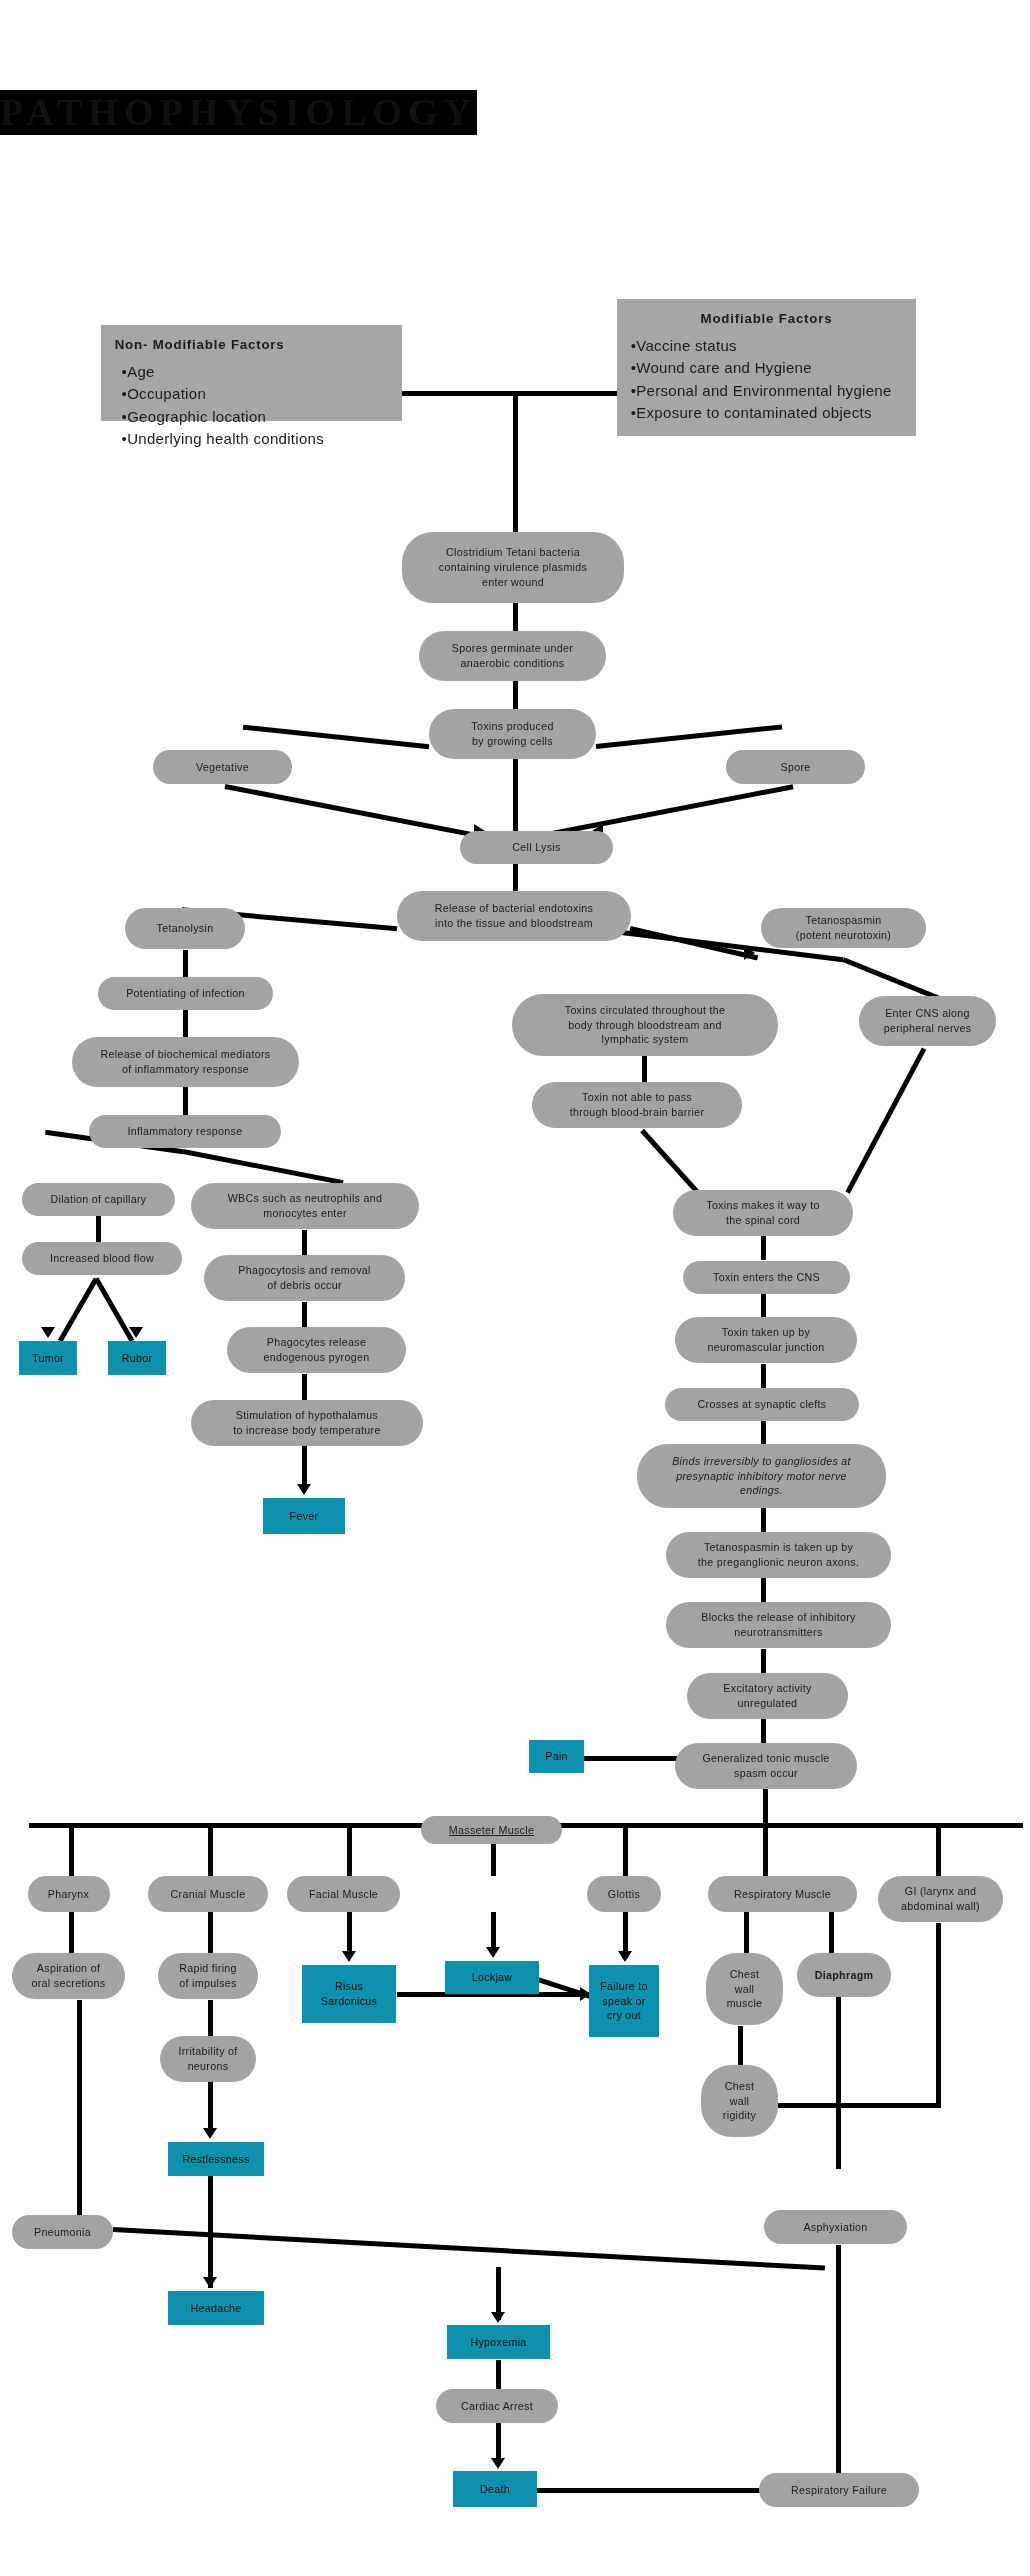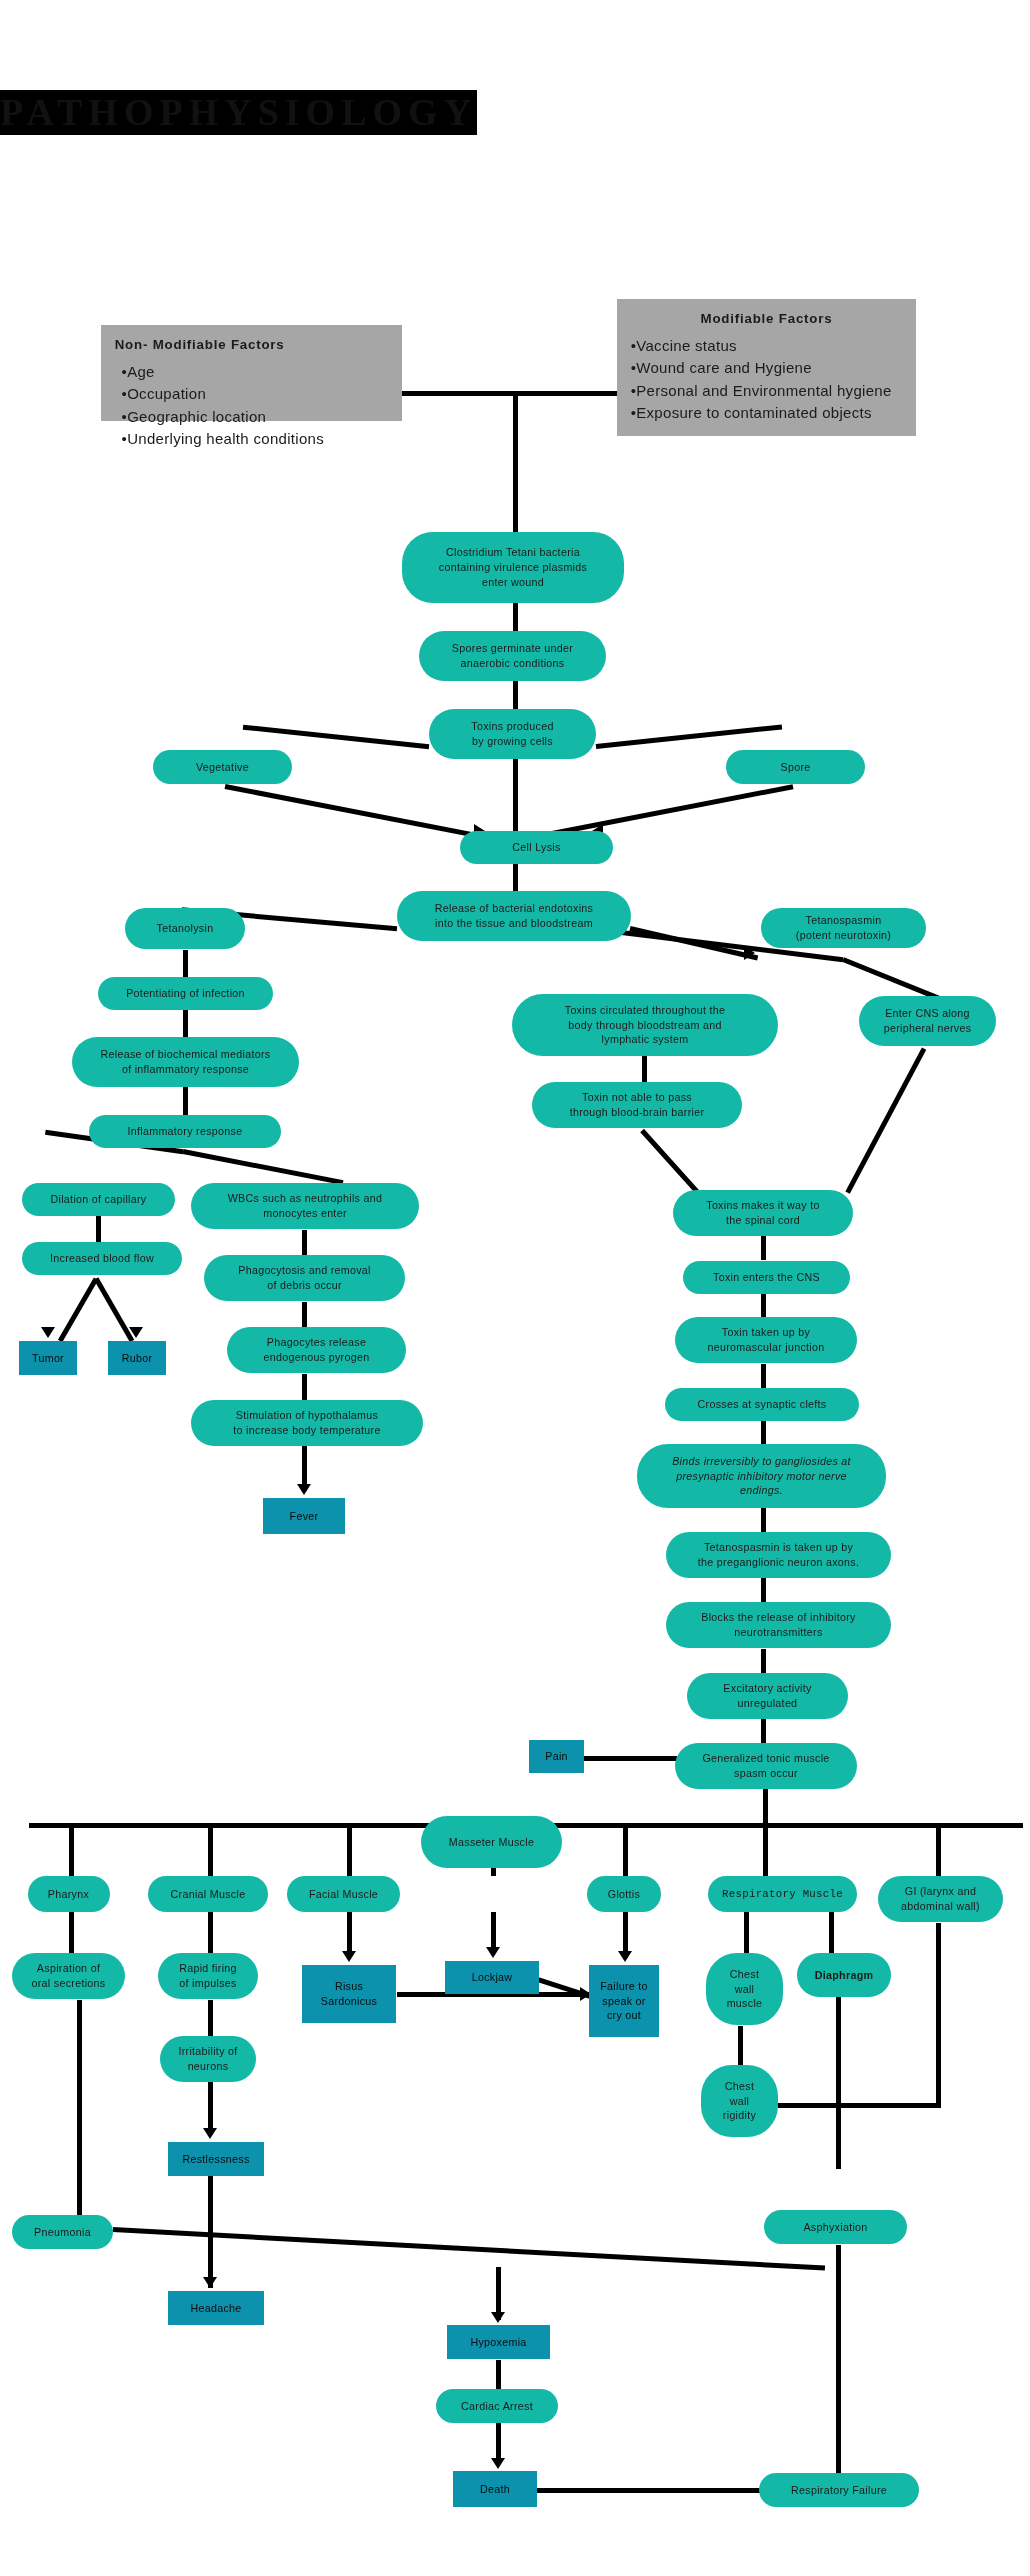--- a/index.html
+++ b/index.html
@@ -39,21 +39,21 @@
     text-align:center;
     font-family:"Liberation Sans", sans-serif;
     font-size:10.7px;
     line-height:1.38;
     color:#1b1b1b;
     letter-spacing:0.3px;
     padding:2.6px 4.3px;
     z-index:5;
     white-space:pre-line;
   }
-  .gray{background:#14b8a6;border-radius:31px;}
+  .gray{background:#a3a3a3;border-radius:31px;}
   .teal{background:#0d92ad;color:#0c0c0c;}
 
   
   .card{
     position:absolute;
     box-sizing:border-box;
     background:#a6a6a6;
     padding:12px 13.7px 10.3px 13.7px;
     z-index:5;
     font-family:"Liberation Sans", sans-serif;
@@ -274,23 +274,23 @@
   <div class="ln v" style="left:208px; top:1823px; height:53px;"></div>
   <div class="ln v" style="left:347px; top:1823px; height:53px;"></div>
   <div class="ln v" style="left:491px; top:1823px; height:53px;"></div>
   <div class="ln v" style="left:623px; top:1823px; height:53px;"></div>
   <div class="ln v" style="left:763px; top:1823px; height:53px;"></div>
   <div class="ln v" style="left:936px;top:1823px; height:53px;"></div>
 
   <div class="box gray" style="left:27.5px;  top:1876px; width:82px;  height:36px;">Pharynx</div>
   <div class="box gray" style="left:148px; top:1876px; width:120px; height:36px;">Cranial Muscle</div>
   <div class="box gray" style="left:287px; top:1876px; width:113px; height:36px;">Facial Muscle</div>
-  <div class="box gray" style="left:421px; top:1816px; width:141px; height:52px;">Masseter Muscle</div>
+  <div class="box gray" style="left:421px; top:1816px; width:141px; height:28px;text-decoration:underline;">Masseter Muscle</div>
   <div class="box gray" style="left:587px; top:1876px; width:74px;  height:36px;">Glottis</div>
-  <div class="box gray" style="left:708px; top:1876px; width:149px; height:36px;font-family:Liberation Mono, monospace;">Respiratory Muscle</div>
+  <div class="box gray" style="left:708px; top:1876px; width:149px; height:36px;">Respiratory Muscle</div>
   <div class="box gray" style="left:878px;top:1876px; width:125px; height:46px;">GI (larynx and
 abdominal wall)</div>
 
   <div class="ln v" style="left:69px; top:1912px; height:41px;"></div>
   <div class="box gray" style="left:12px; top:1953px; width:113px; height:46px;">Aspiration of
 oral secretions</div>
 
   <div class="ln v" style="left:208px; top:1912px; height:41px;"></div>
   <div class="box gray" style="left:158px; top:1953px; width:100px; height:46px;">Rapid firing
 of impulses</div>

